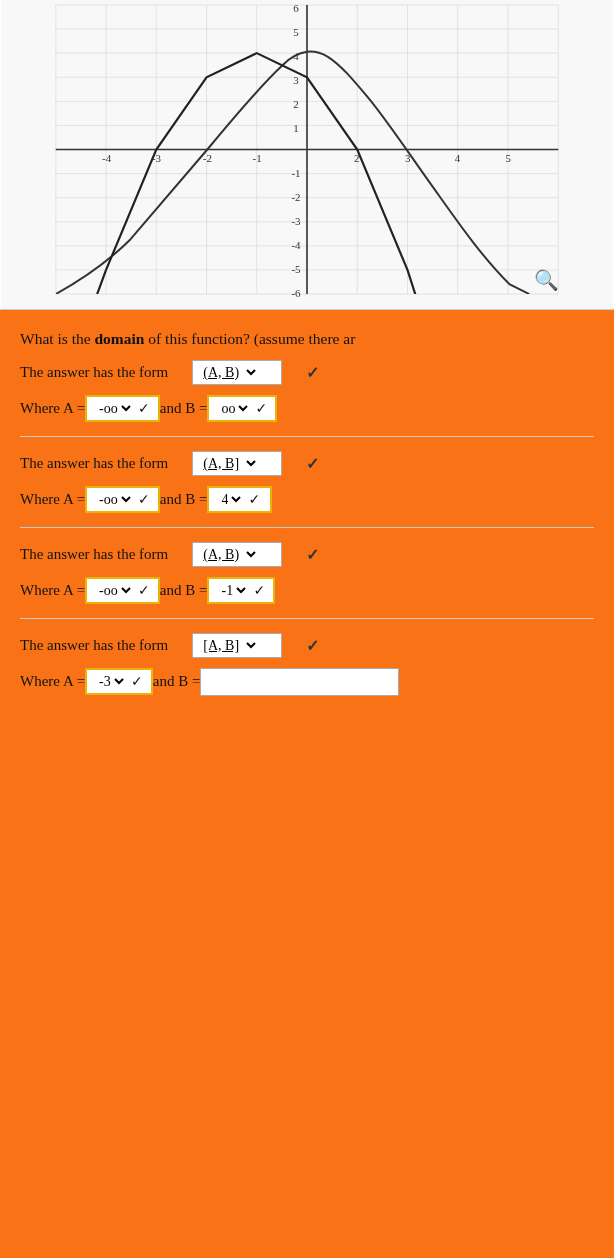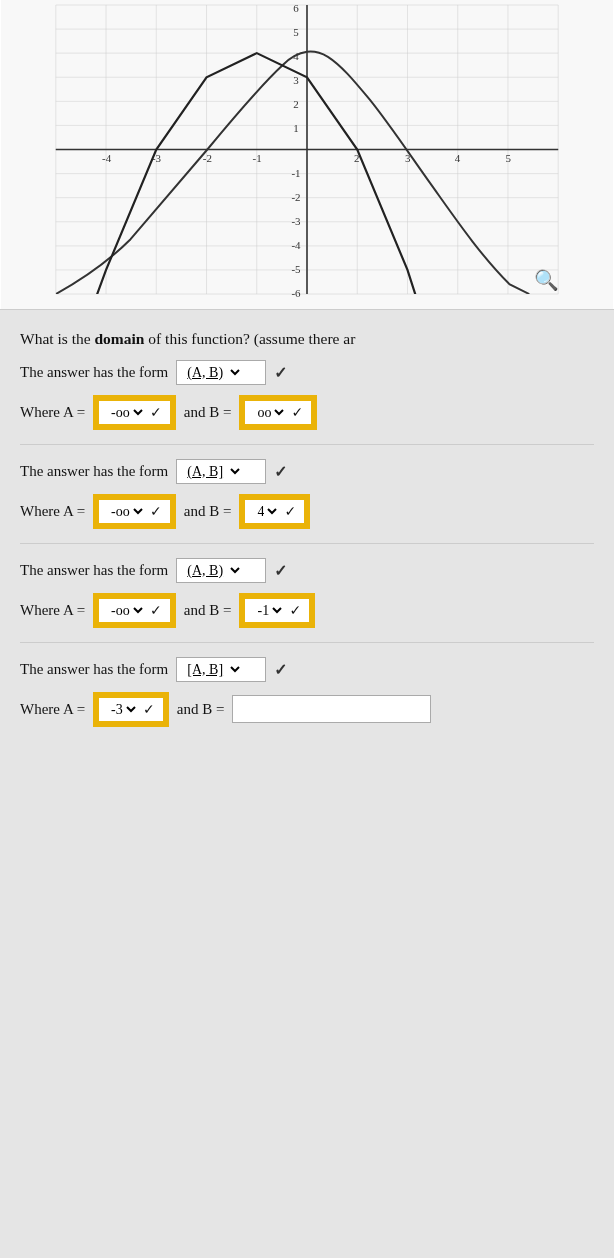--- a/index.html
+++ b/index.html
@@ -33,21 +33,21 @@
 
     .graph-canvas {
       width: 100%;
       height: 100%;
     }
 
     
     .content {
       flex: 1;
       padding: 18px 20px 20px 20px;
-      background: #e5e5e5;
+      background: #f97316;
     }
 
     .section {
       border-bottom: 1px solid #ccc;
       padding-bottom: 14px;
       margin-bottom: 14px;
     }
 
     .section:last-child {
       border-bottom: none;
@@ -55,21 +55,21 @@
 
     .question-text {
       font-size: 15.5px;
       margin-bottom: 10px;
       line-height: 1.4;
     }
 
     .answer-row {
       display: flex;
       align-items: center;
-      gap: 8px;
+      gap: 24px;
       margin-bottom: 10px;
       font-size: 15px;
     }
 
     .answer-label {
       white-space: nowrap;
       font-size: 15px;
     }
 
     .select-box {
@@ -97,27 +97,26 @@
 
     .check-icon {
       color: #333;
       font-size: 16px;
       font-weight: bold;
     }
 
     .where-row {
       display: flex;
       align-items: center;
-      gap: 8px;
       font-size: 15px;
       flex-wrap: wrap;
     }
 
     .input-box {
-      border: 6px solid #eab308;
+      border: 2px solid #eab308;
       background: #fff;
       padding: 3px 8px;
       font-size: 14px;
       min-width: 65px;
       display: inline-flex;
       align-items: center;
       gap: 4px;
     }
 
     .input-box select {

